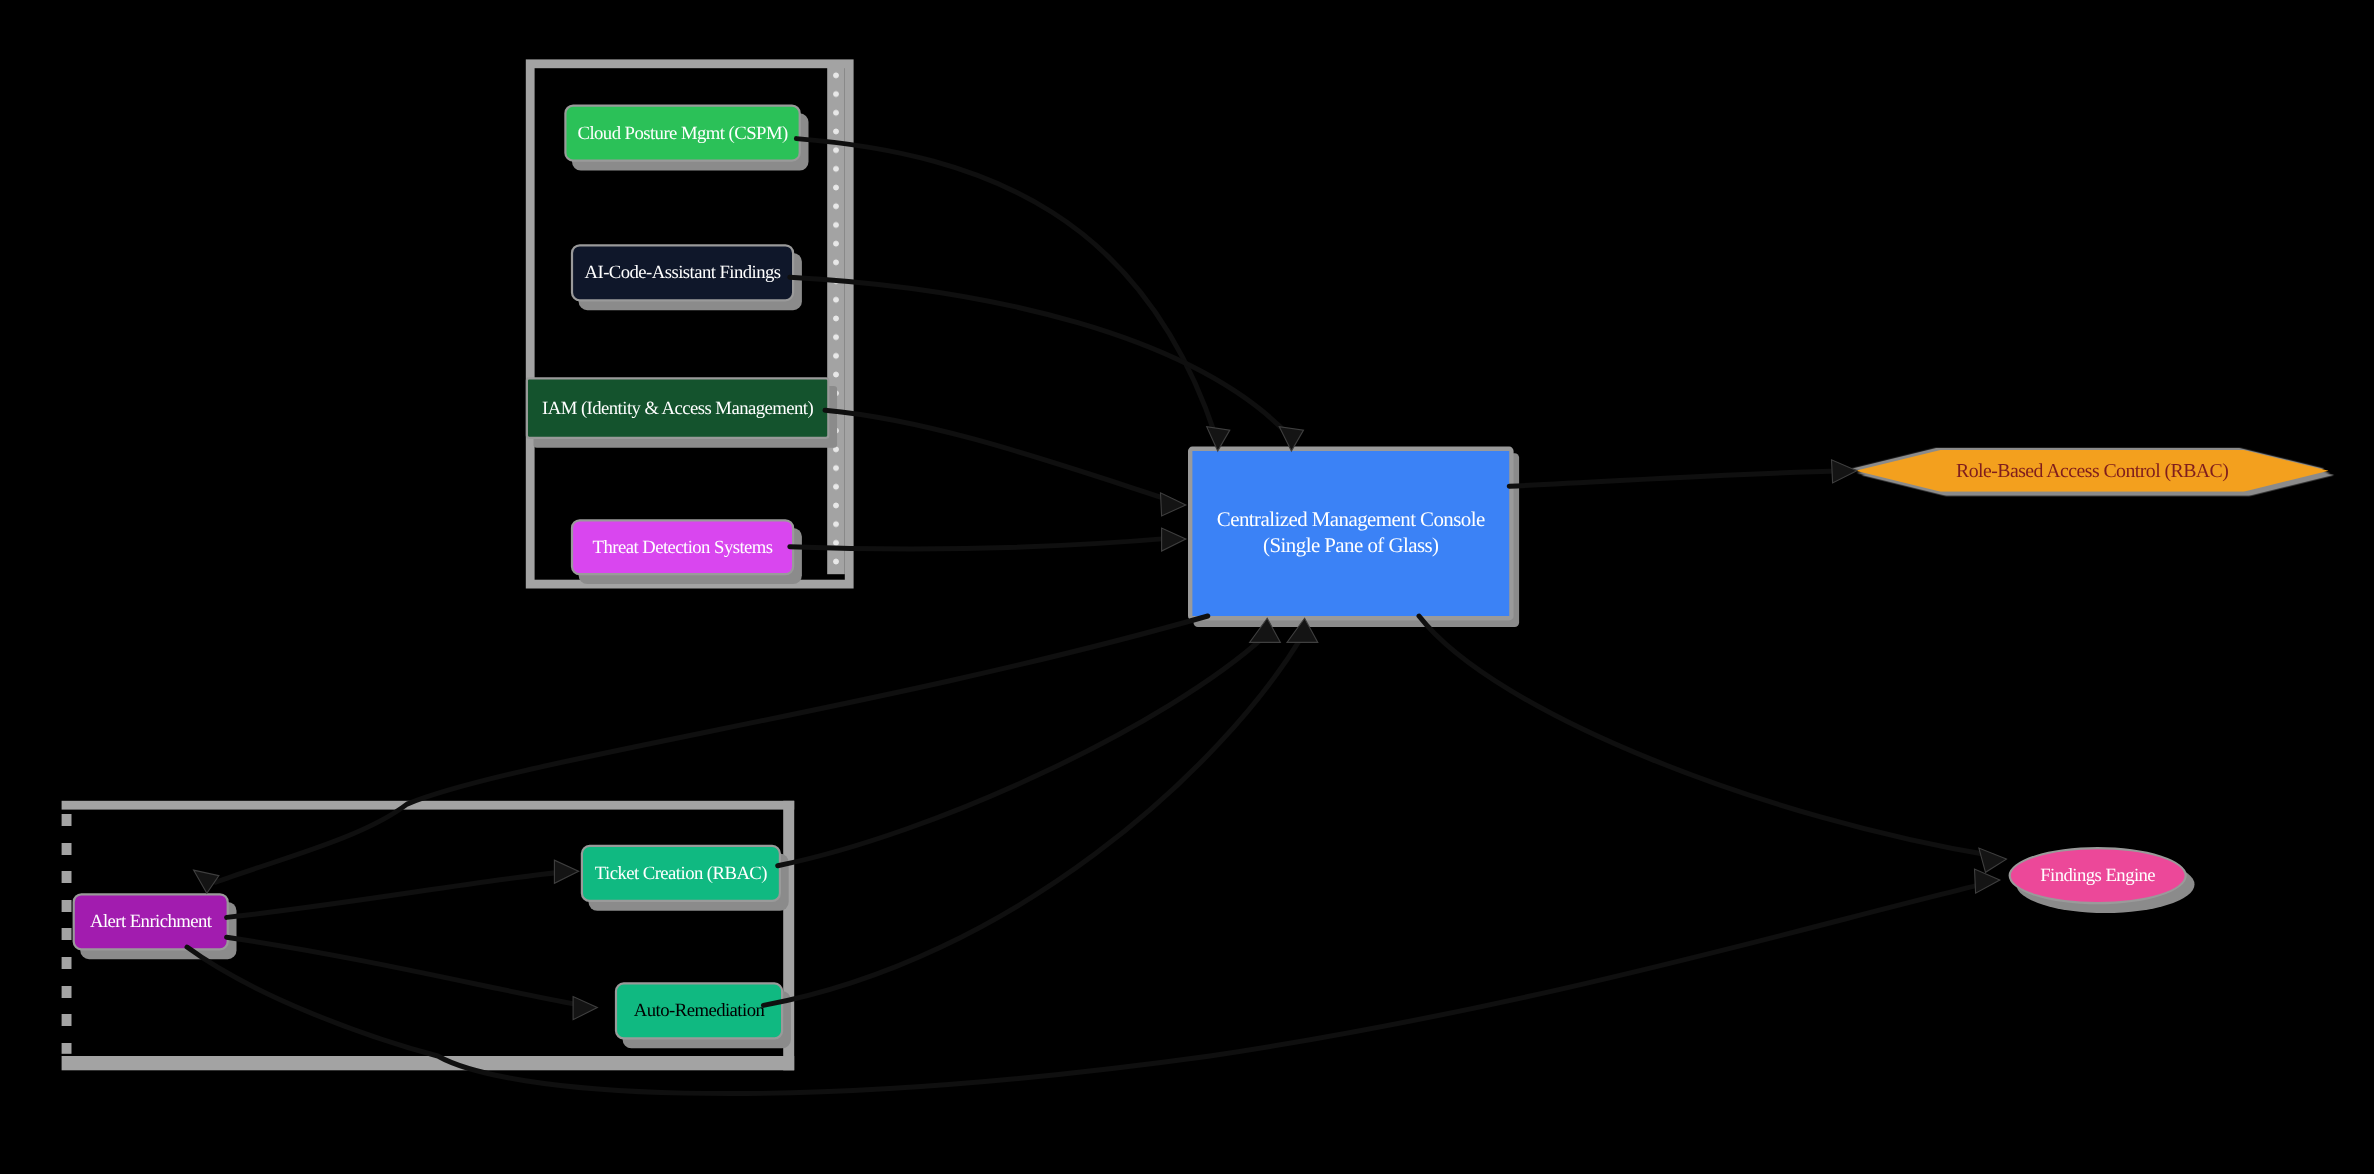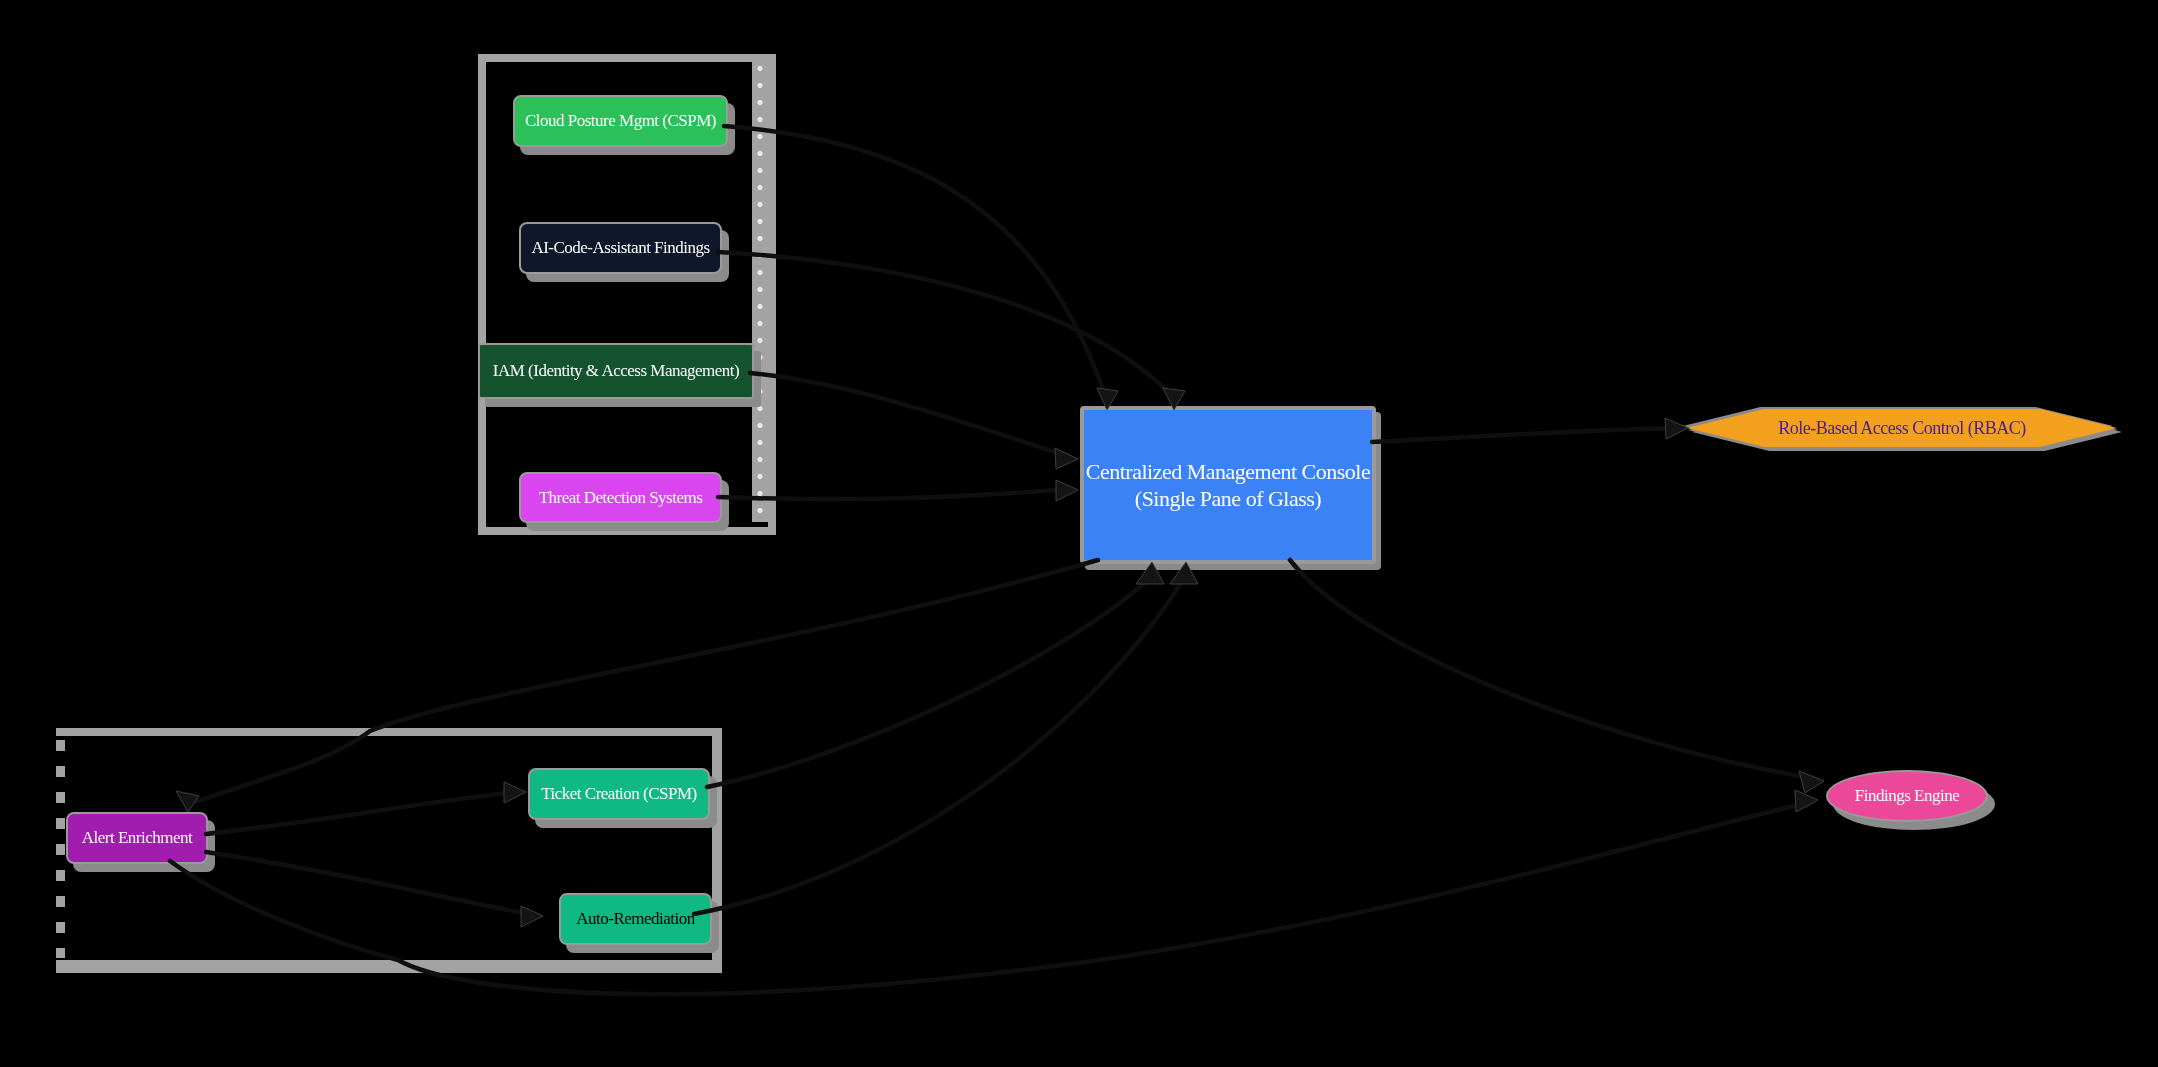--- a/index.html
+++ b/index.html
@@ -31,21 +31,21 @@
   }
   
   .node{
     position:absolute;display:flex;flex-direction:column;align-items:center;justify-content:center;
     text-align:center;color:#ffffff;font-size:17px;letter-spacing:-0.5px;line-height:1.25;
     border:2px solid var(--color-node_border);border-radius:8px;
     box-shadow:7px 8px 0 var(--color-node_shadow);
     white-space:nowrap;
   }
   .node.wide{border-radius:3px;}
-  .node.console{border:4px solid var(--color-node_border);box-shadow:5px 6px 0 var(--color-node_shadow);border-radius:4px;font-size:22px;}
+  .node.console{border:4px solid var(--color-node_border);box-shadow:5px 6px 0 var(--color-node_shadow);border-radius:4px;font-size:19px;}
   .node.ellipse{border-radius:50%;}
   .hex-wrap{position:absolute;filter:drop-shadow(5px 4px 0 var(--color-node_shadow)) drop-shadow(-4px -2px 0 var(--color-node_shadow));}
   .hex{
     width:100%;height:100%;display:flex;align-items:center;justify-content:center;
     clip-path:polygon(0 50%,18% 12%,82% 12%,100% 50%,82% 88%,18% 88%);
     font-size:18px;letter-spacing:-0.5px;white-space:nowrap;
   }
   
   #edges{position:absolute;left:0;top:0;pointer-events:none;}
   .edge{fill:none;stroke:var(--color-edge);stroke-width:4.5;stroke-linecap:round;}
@@ -79,35 +79,35 @@
   <div class="node" style="left: 519px; top: 472px; width: 199px; height: 47px; background-color: #d946ef; color: rgb(255, 255, 255);">
     <span>Threat Detection Systems</span>
   </div>
 
   <div class="node console" style="left: 1080px; top: 406px; width: 288px; height: 150px; background-color: rgb(59, 130, 246); color: rgb(255, 255, 255);">
     <span>Centralized Management Console</span>
     <span>(Single Pane of Glass)</span>
   </div>
 
   <div class="hex-wrap" style="left:1687px;top:403px;width:430px;height:50px;">
-    <div class="hex" style="background-color: rgb(243, 160, 30); color: #4c1d95;">
+    <div class="hex" style="background-color: rgb(243, 160, 30); color: #7f1d1d;">
       <span>Role-Based Access Control (RBAC)</span>
     </div>
   </div>
 
   <div class="node ellipse" style="left: 1826px; top: 770px; width: 158px; height: 48px; background-color: rgb(236, 72, 153); color: rgb(255, 255, 255);">
     <span>Findings Engine</span>
   </div>
 
   <div class="node" style="left: 66px; top: 812px; width: 138px; height: 48px; background-color: #a21caf; color: rgb(255, 255, 255);">
     <span>Alert Enrichment</span>
   </div>
 
   <div class="node" style="left: 528px; top: 768px; width: 178px; height: 48px; background-color: rgb(16, 185, 129); color: rgb(255, 255, 255);">
-    <span>Ticket Creation (CSPM)</span>
+    <span>Ticket Creation (RBAC)</span>
   </div>
 
   <div class="node" style="left: 559px; top: 893px; width: 149px; height: 48px; background-color: rgb(16, 185, 129); color: #000000;">
     <span>Auto-Remediation</span>
   </div>
 
   <svg id="edges" width="2158" height="1067" viewBox="0 0 2158 1067">
     <path class="edge" d="M724,126 C900,140 1040,200 1105,396"></path>
     <path class="edge" d="M718,252 C900,262 1085,305 1172,396"></path>
     <path class="edge" d="M750,373 C850,382 962,422 1068,456"></path>

